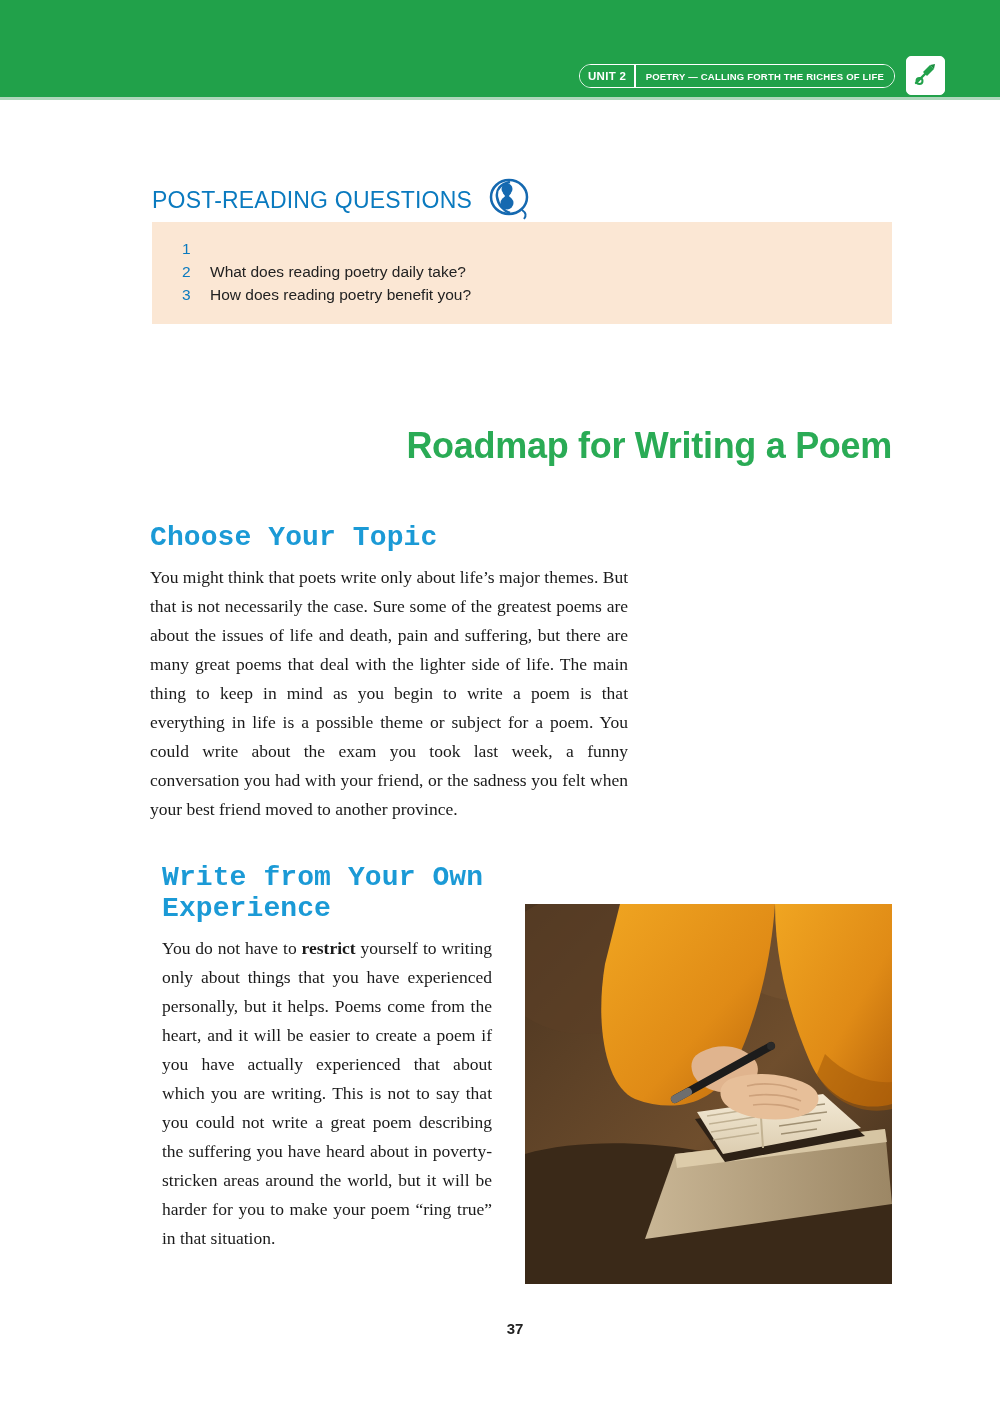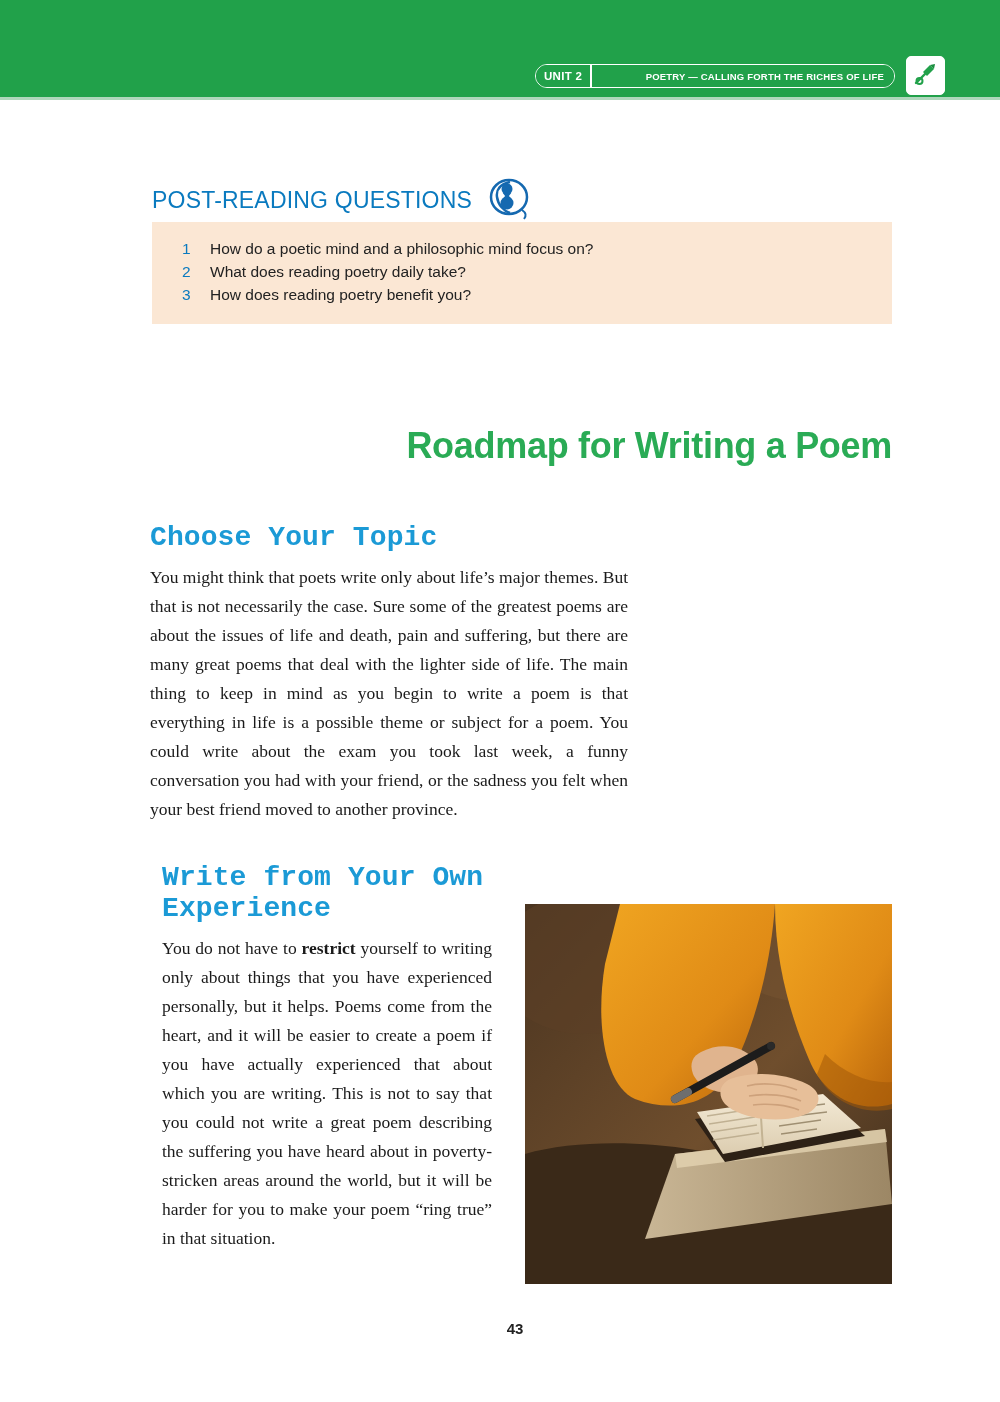--- a/index.html
+++ b/index.html
@@ -69,21 +69,20 @@
   }
   .head-title {
     display: flex;
     align-items: center;
     padding: 0 10px;
     background: #21a14a;
     color: #ffffff;
     font-size: 9.5px;
     font-weight: bold;
     letter-spacing: .2px;
-    margin-left: 44px;
   }
 
   
   .corner-icon {
     position: absolute;
     right: 55px;
     top: 56px;
     width: 37px;
     height: 37px;
     border: 1.5px solid #ffffff;
@@ -252,21 +251,20 @@
           <circle cx="27" cy="25" r="6.5" fill="#1569b0"></circle>
           <path d="M24 14 L30 22" stroke="#1569b0" stroke-width="3"></path>
           <path d="M30 14 L24 22" stroke="#1569b0" stroke-width="3"></path>
           <path d="M42 32 q6 4 2 9" fill="none" stroke="#1569b0" stroke-width="2"></path>
         </svg>
       </div>
     </div>
     <div class="pr-box">
       <div class="pr-item">
         <span class="pr-num">1</span>
-        <span>How do a poetic mind and a philosophic mind focus on?</span>
       </div>
       <div class="pr-item">
         <span class="pr-num">2</span>
         <span>What does reading poetry daily take?</span>
       </div>
       <div class="pr-item">
         <span class="pr-num">3</span>
         <span>How does reading poetry benefit you?</span>
       </div>
     </div>
@@ -352,16 +350,16 @@
         <path d="M228 201 C244 199 262 201 274 206"></path>
       </g>
 
       <path d="M150 195 L246 142" stroke="#1c1c1c" stroke-width="8" stroke-linecap="round"></path>
       <path d="M150 195 L163 188" stroke="#6e6e6e" stroke-width="8" stroke-linecap="round"></path>
       <circle cx="246" cy="142" r="4" fill="#2a2a2a"></circle>
     </svg>
   </div>
 
   <div class="page-number">
-    <span class="page-number-inner">43</span>
+    <span class="page-number-inner">37</span>
   </div>
 
 </div>
 
 </body></html>

